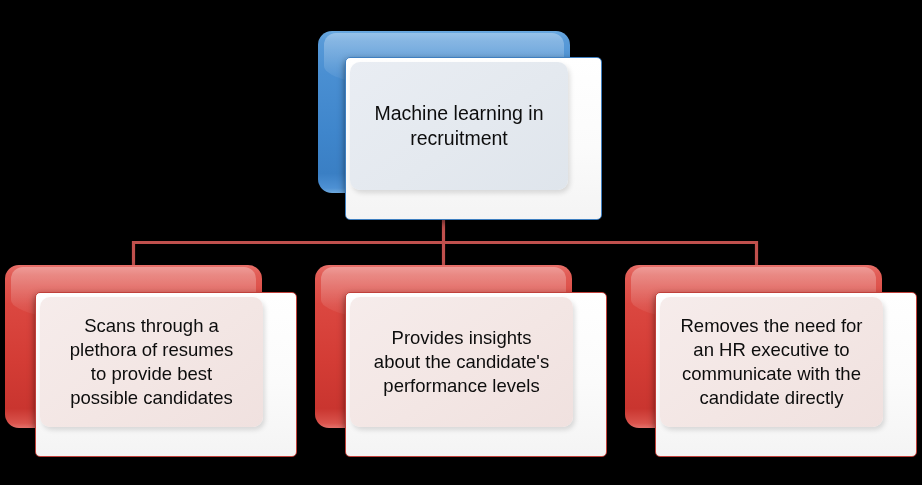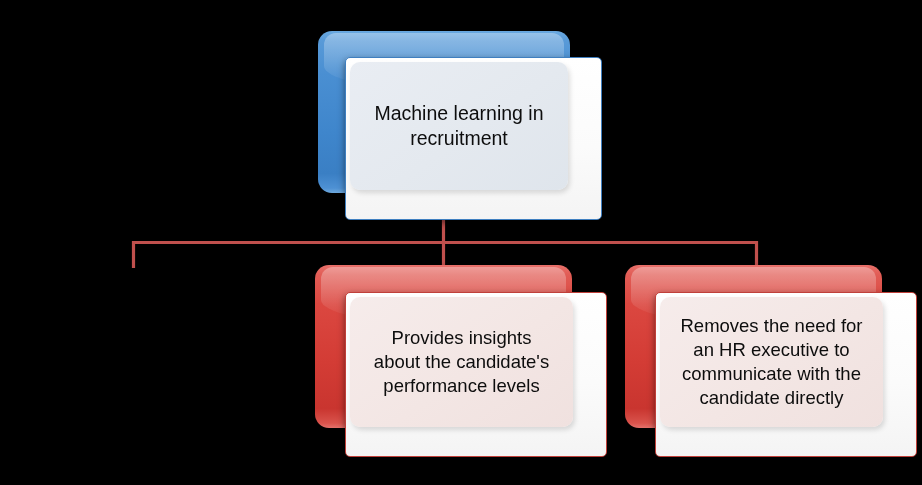--- a/index.html
+++ b/index.html
@@ -152,20 +152,31 @@
   <div class="node" id="node-root">
     <div class="plate blue"></div>
     <div class="card blue">
       <div class="inner blue">
         <div class="node-text">Machine learning in
 recruitment</div>
       </div>
     </div>
   </div>
 
+  <div class="node child" id="node-child-1">
+    <div class="plate red"></div>
+    <div class="card red">
+      <div class="inner red">
+        <div class="node-text">Scans through a
+plethora of resumes
+to provide best
+possible candidates</div>
+      </div>
+    </div>
+  </div>
 
   <div class="node child" id="node-child-2">
     <div class="plate red"></div>
     <div class="card red">
       <div class="inner red">
         <div class="node-text">Provides insights
 about the candidate's
 performance levels</div>
       </div>
     </div>

